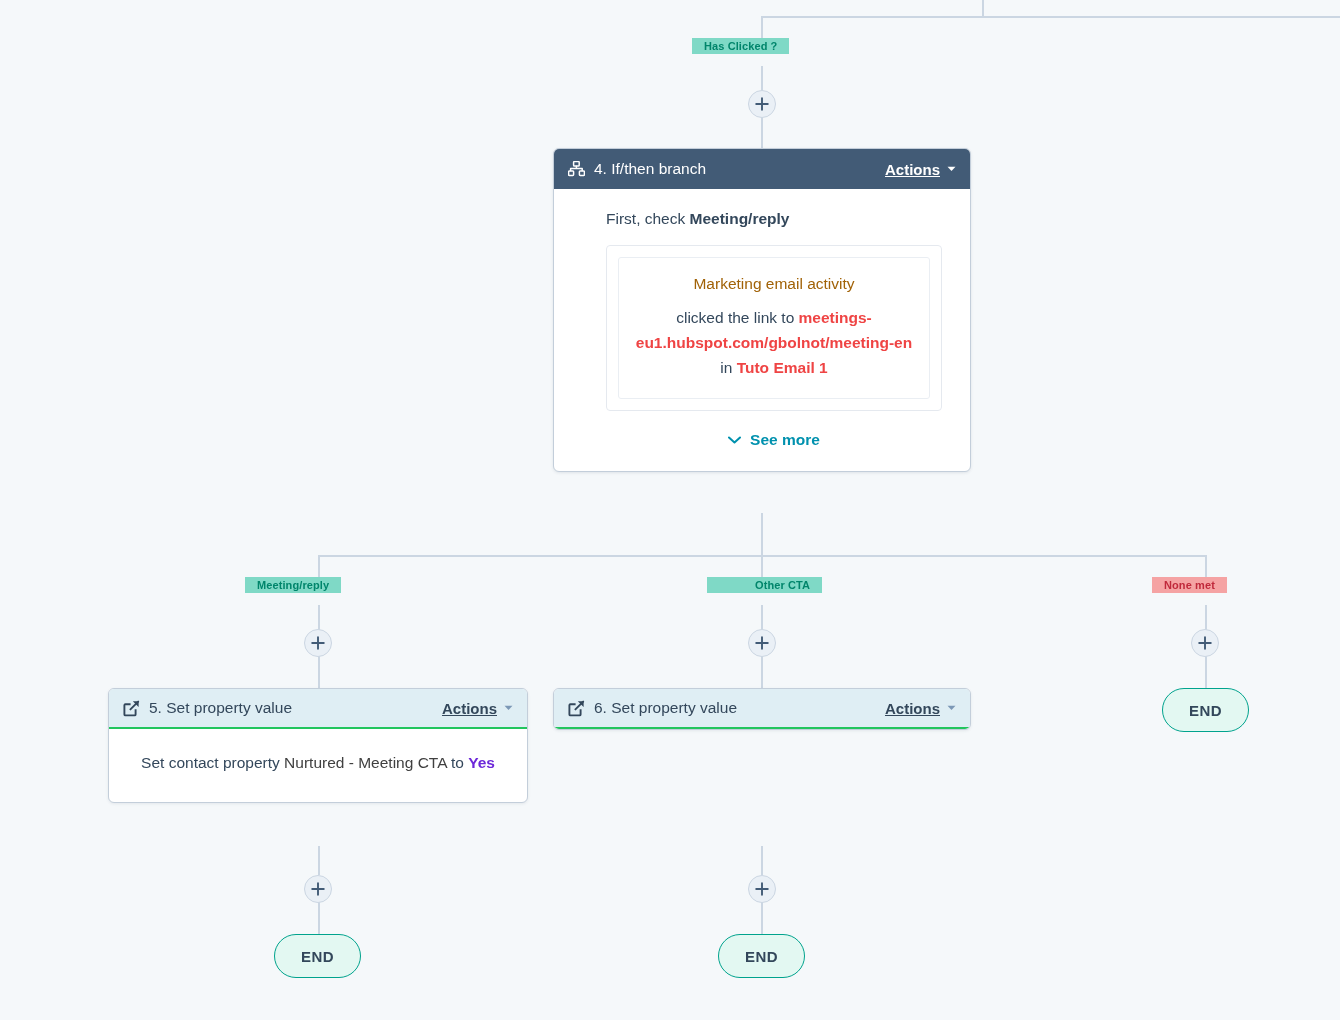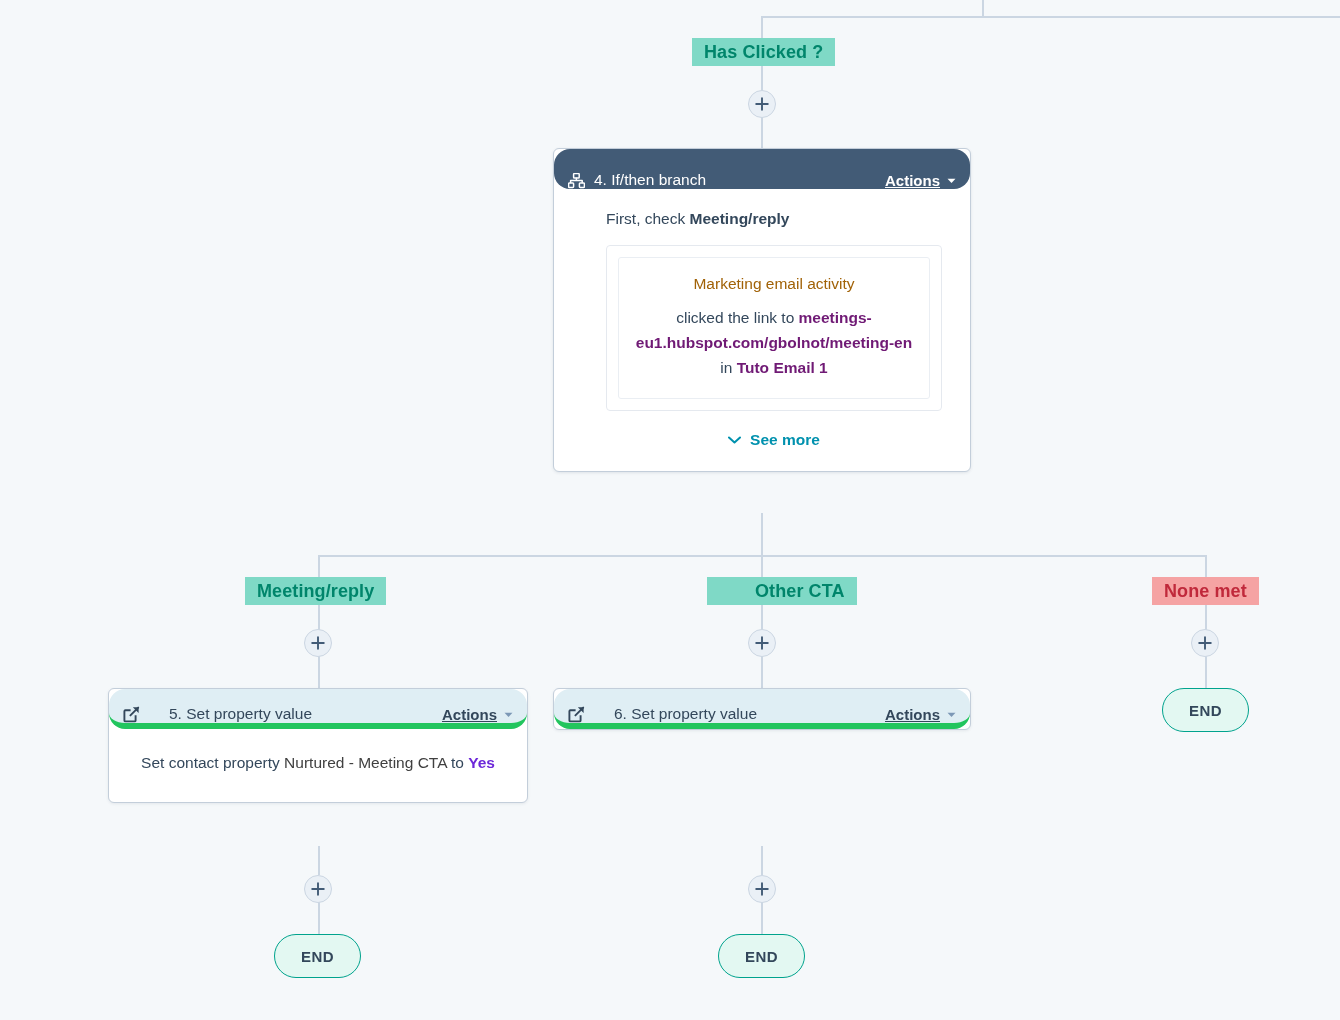--- a/index.html
+++ b/index.html
@@ -44,26 +44,26 @@
     align-items: center;
     justify-content: center;
     cursor: pointer;
     z-index: 5;
   }
   .plus-btn svg { display: block; }
 
   
   .branch-label {
     position: absolute;
-    height: 28px;
+    height: 16px;
     padding: 0 12px;
     display: flex;
     align-items: center;
     justify-content: center;
-    font-size: 18px;
+    font-size: 11px;
     font-weight: bold;
     letter-spacing: .1px;
     white-space: nowrap;
     z-index: 6;
     box-sizing: border-box;
   }
   .branch-label.pass {
     background: #7FD9C6;
     color: #00856B;
   }
@@ -85,36 +85,34 @@
     border: 1px solid #C3CEDA;
     box-shadow: 0 1px 3px rgba(65,85,110,.12);
   }
   .card.prop-card {
     border: 1px solid #C3CEDA;
     box-shadow: 0 1px 3px rgba(65,85,110,.10);
   }
 
   .card-head {
     display: flex;
-    align-items: flex-end;
+    align-items: center;
     height: 40px;
     padding: 0 14px 0 14px;
     box-sizing: border-box;
     font-size: 15.5px;
-    border-radius: 16px;
   }
   .card-head.dark {
     background: #425B76;
     color: #FFFFFF;
   }
   .card-head.light {
     background: #DFEEF4;
     color: #33475B;
-    border-bottom: 6px solid #22c55e;
-    gap: 20px;
+    border-bottom: 2px solid #22c55e;
   }
   .head-icon {
     display: flex;
     align-items: center;
     margin-right: 9px;
     flex: 0 0 auto;
   }
   .head-title {
     flex: 1 1 auto;
     white-space: nowrap;
@@ -168,21 +166,21 @@
     color: #a16207;
     margin-bottom: 11px;
     line-height: 1.3;
   }
   .cond-text {
     font-size: 15.5px;
     color: #33475B;
     line-height: 1.62;
     word-break: break-word;
   }
-  .cond-text b { font-weight: bold; color: #701a75; }
+  .cond-text b { font-weight: bold; color: #ef4444; }
 
   .see-more {
     display: flex;
     align-items: center;
     justify-content: center;
     gap: 9px;
     margin-top: 20px;
     color: #0091AE;
     font-weight: bold;
     font-size: 15.5px;

